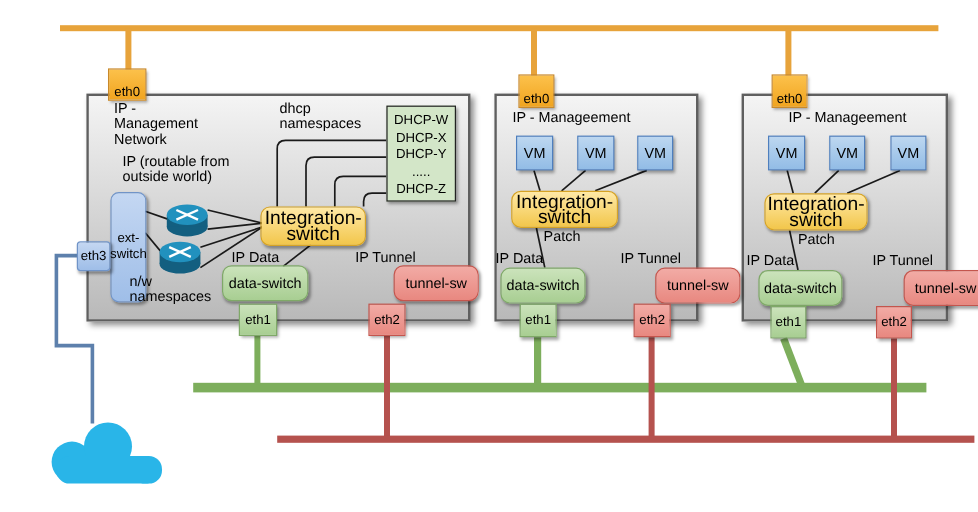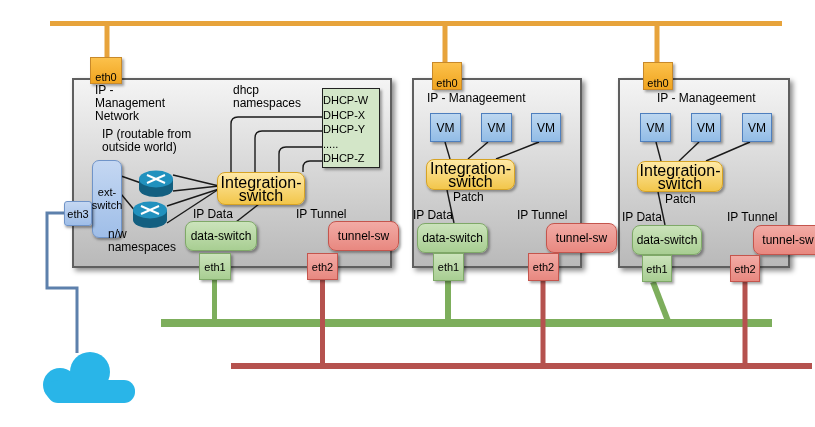--- a/index.html
+++ b/index.html
@@ -28,21 +28,21 @@
   .vm{background:linear-gradient(#bdd7f0,#92bce6);border:1px solid #4e7fbe;}
   .intsw{background:linear-gradient(#ffe9a6,#f2c64b);border:1px solid #d6a325;border-radius:8px;font-size:16px;line-height:13px;}
   .greensw{background:linear-gradient(#cbe3bb,#a8ce92);border:1px solid #7fa968;border-radius:8px;}
   .greeneth{background:linear-gradient(#cbe3bb,#a8ce92);border:1px solid #7fa968;font-size:11px;}
   .redsw{background:linear-gradient(#f2aba5,#e88880);border:1px solid #c4554d;border-radius:8px;margin-left:41px;}
   .redeth{background:linear-gradient(#f2aba5,#e88880);border:1px solid #c4554d;font-size:11px;}
   .bluesw{background:linear-gradient(#c4d7f2,#9fbee8);border:1px solid #7094c8;border-radius:7px;font-size:11px;line-height:13px;}
   .blueeth{background:linear-gradient(#c4d7f2,#9fbee8);border:1px solid #7094c8;border-radius:3px;font-size:11px;}
   .dhcpbox{
     position:absolute;box-sizing:border-box;z-index:10;background:#d3e6c8;border:1px solid #222;
-    font-size:11px;line-height:14.5px;padding-top:4px;
+    font-size:11px;line-height:14.5px;text-align:center;padding-top:4px;
     box-shadow:1.5px 2px 2.5px rgba(0,0,0,0.35);
   }
   #wires{position:absolute;left:0;top:0;z-index:5;pointer-events:none;}
 </style>
 </head>
 <body>
 
 <div id="canvas">
 
   <div class="nodebox" style="left:72px;top:78px;width:320px;height:190px;"></div>
@@ -133,21 +133,21 @@
 outside world)</div>
     <div class="lbl ctr pre" style="left:233px;top:84px;width:85px;">dhcp
 namespaces</div>
     <div class="dhcpbox" style="left:322px;top:88px;width:58px;height:80px;">
       <div>DHCP-W</div>
       <div>DHCP-X</div>
       <div>DHCP-Y</div>
       <div>.....</div>
       <div>DHCP-Z</div>
     </div>
-    <div class="shape bluesw pre" style="left:92px;top:160px;width:30px;height:78px;">ext-
+    <div class="shape bluesw pre" style="left:92px;top:160px;width:30px;height:92px;">ext-
 switch</div>
     <div class="shape blueeth" style="left:52px;top:201px;width:28px;height:25px;margin-left:12px;">eth3</div>
     <div class="lbl ctr pre" style="left:108px;top:228px;width:80px;">n/w
 namespaces</div>
     <div class="shape intsw pre" style="left:217px;top:172px;width:88px;height:33px;">Integration-
 switch</div>
     <div class="lbl" style="left:193px;top:208px;">IP Data</div>
     <div class="shape greensw" style="left:185px;top:221px;width:72px;height:30px;">data-switch</div>
     <div class="shape greeneth" style="left:199px;top:253px;width:32px;height:27px;">eth1</div>
     <div class="lbl" style="left:296px;top:208px;">IP Tunnel</div>

